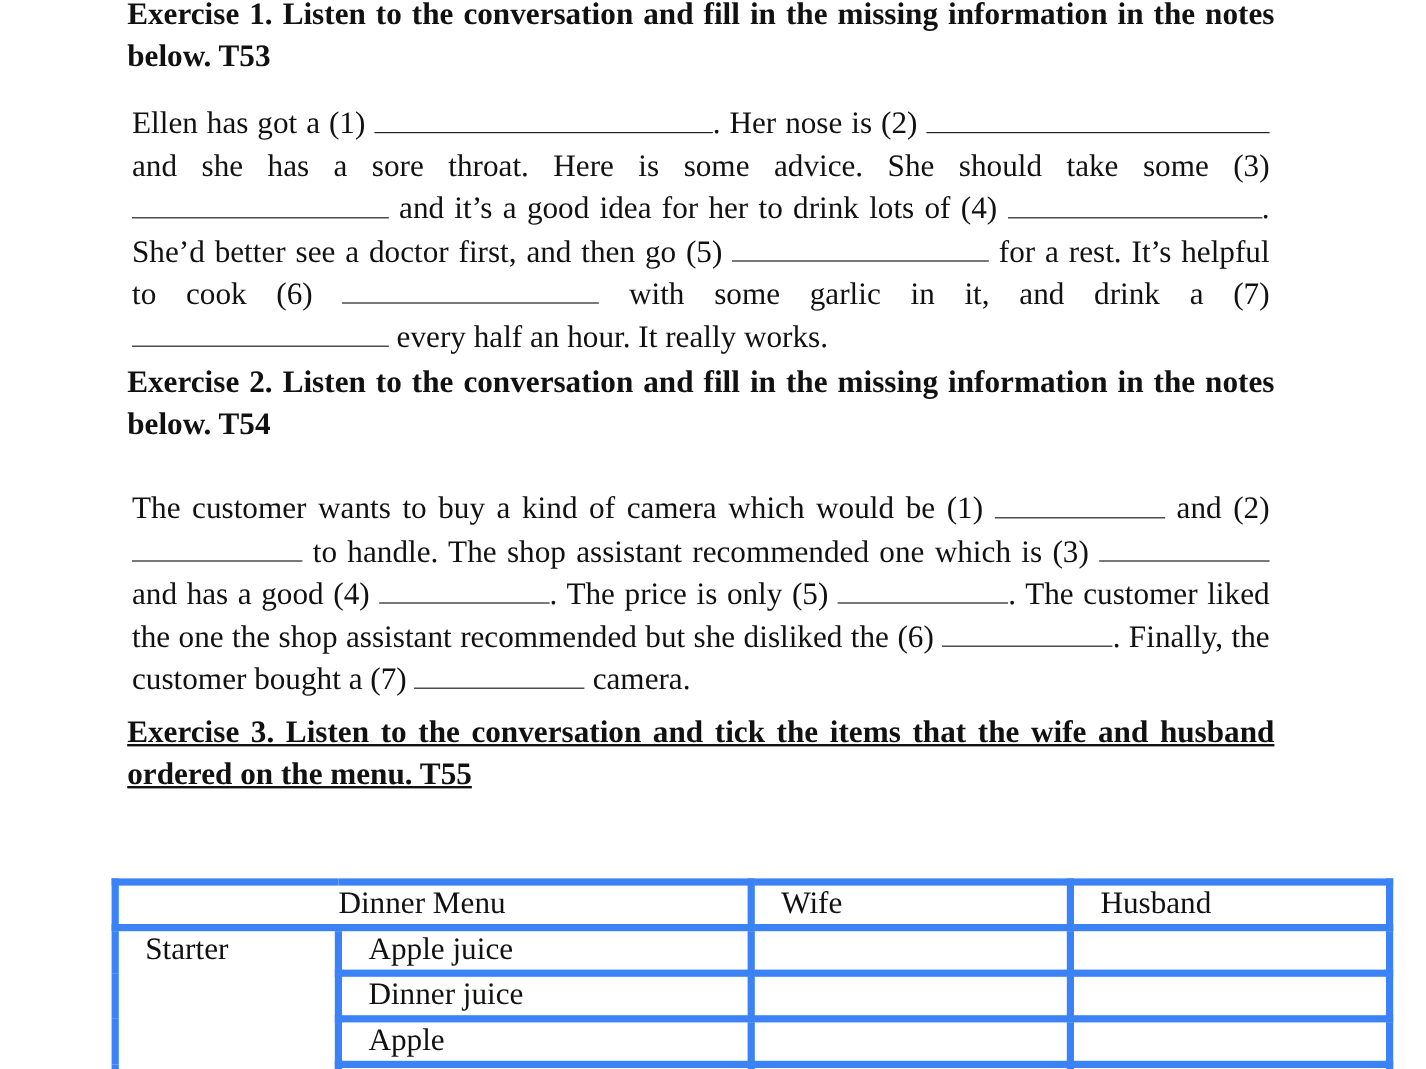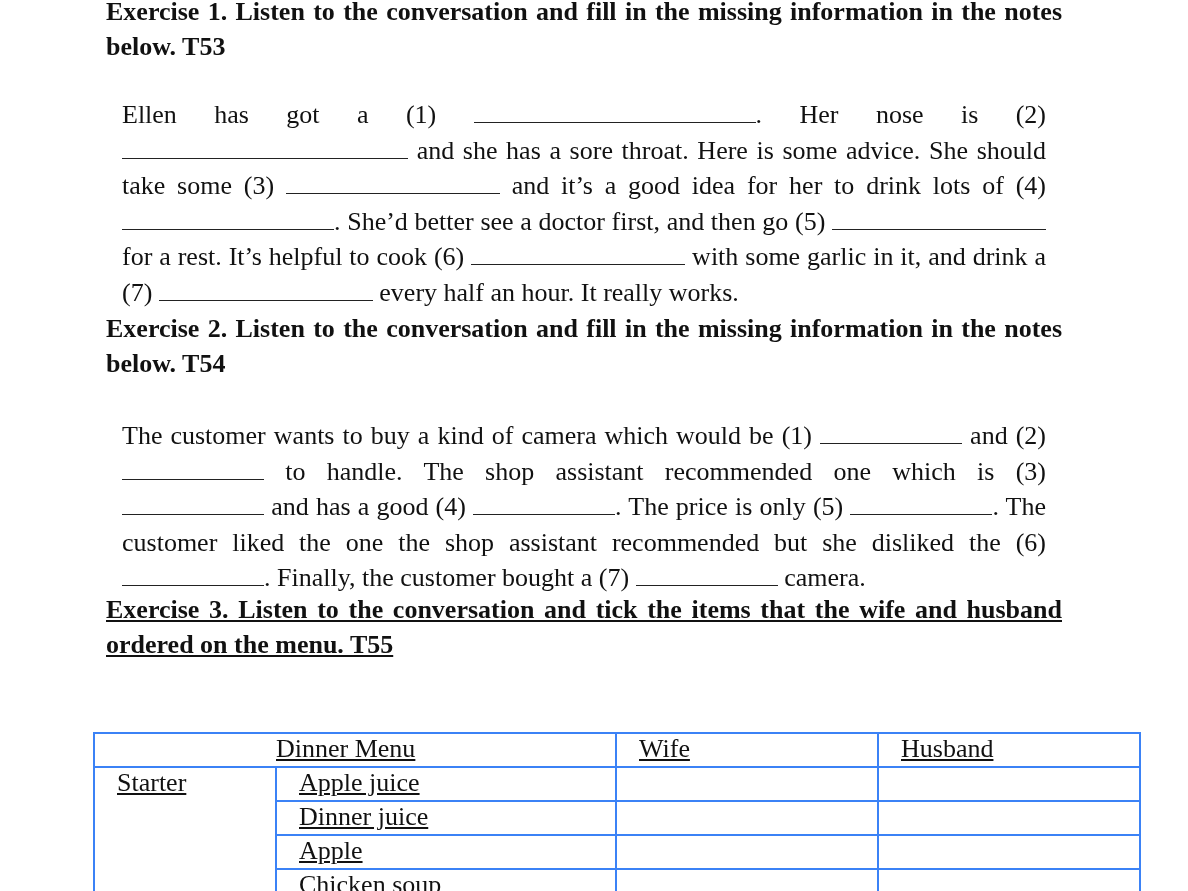--- a/index.html
+++ b/index.html
@@ -1,29 +1,29 @@
 <!DOCTYPE html>
 <html><head>
 <meta charset="utf-8">
 <style>
   html, body { margin:0; padding:0; background:#fff; }
   body { width:1188px; height:891px; overflow:hidden; position:relative;
          font-family:"Liberation Serif","DejaVu Serif",serif; color:#111; }
   .page { position:absolute; left:106px; top:0; width:956px; }
   .heading { font-weight:bold; font-size:26px; line-height:35px; margin:0; text-align:justify; }
-  .para { font-size:26px; line-height:35.5px; margin:16px; text-align:justify; text-align-last:left; }
+  .para { font-size:26px; line-height:35.5px; margin:4px; text-align:justify; text-align-last:left; }
   .blank { display:inline-block; border-bottom:1.5px solid #222; height:22px; vertical-align:baseline; }
   .h1 { position:absolute; top:-6px; }
   .p1 { position:absolute; top:81px; }
-  .h2 { position:absolute; top:311px; }
+  .h2 { position:absolute; top:301px; }
   .p2 { position:absolute; top:402px; }
   .h3 { position:absolute; top:592px;text-decoration:underline; }
   table.menu { position:absolute; left:93px; top:732px; border-collapse:collapse;
                font-size:26px; line-height:30px; }
-  table.menu td { border:2px solid #3b82f6; padding:0; height:32px; vertical-align:top;text-decoration:underline; }
+  table.menu td { border:6px solid #3b82f6; padding:0; height:32px; vertical-align:top; }
   .c0 { width:158px; padding-left:22px !important; }
   .c1 { width:316px; padding-left:22px !important; }
   .c2 { width:238px; padding-left:22px !important; }
   .c3 { width:238px; padding-left:22px !important;margin-top:14px; }
 </style>
 </head>
 <body>
 
 <div class="page">
   <p class="heading h1">Exercise 1. Listen to the conversation and fill in the missing information in the notes below. T53</p>

